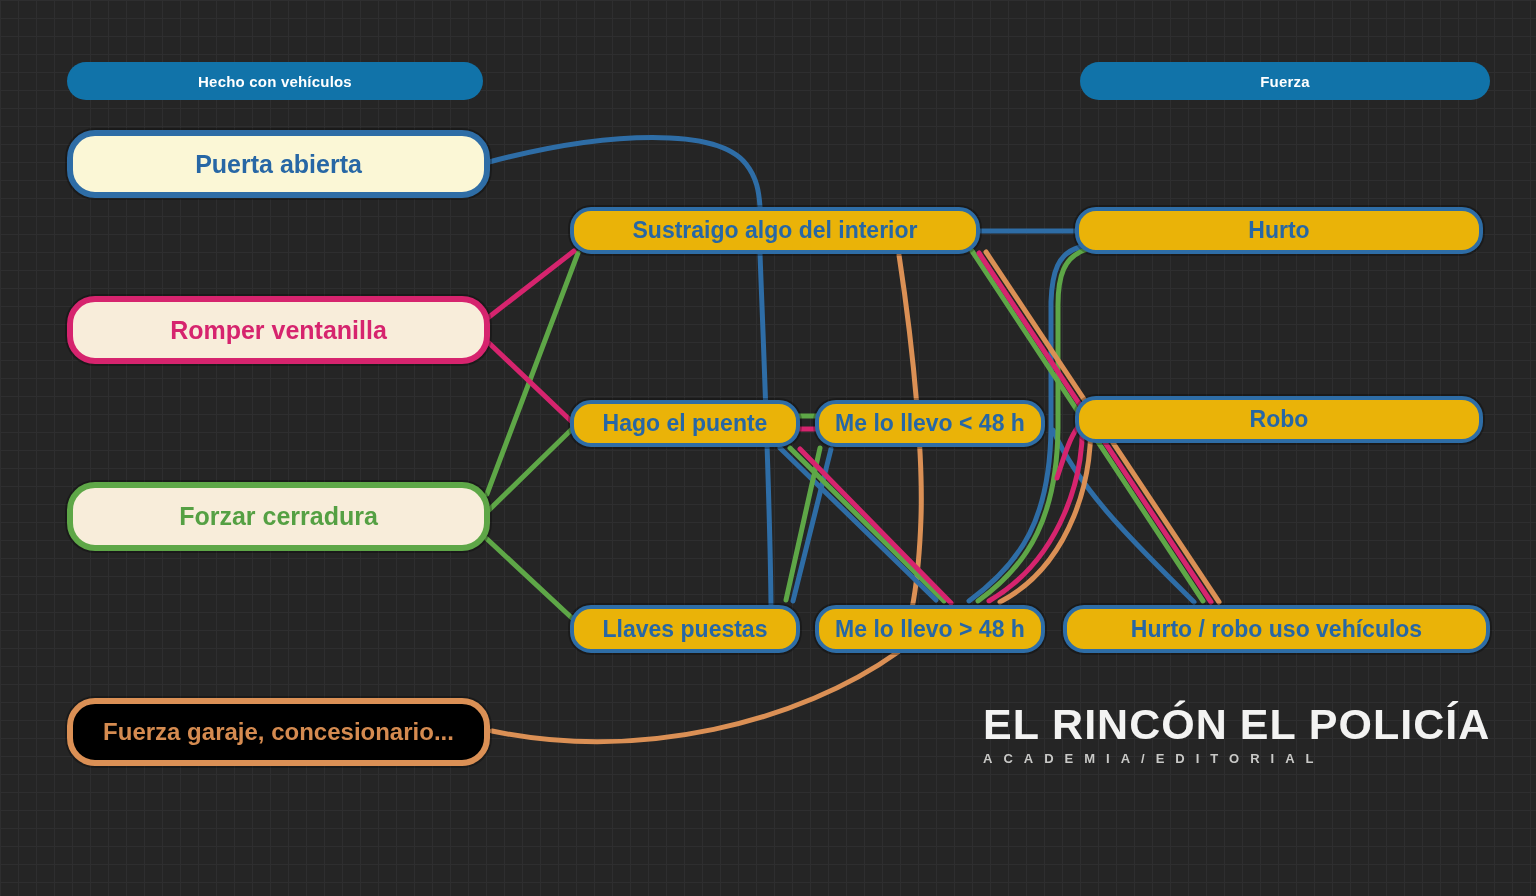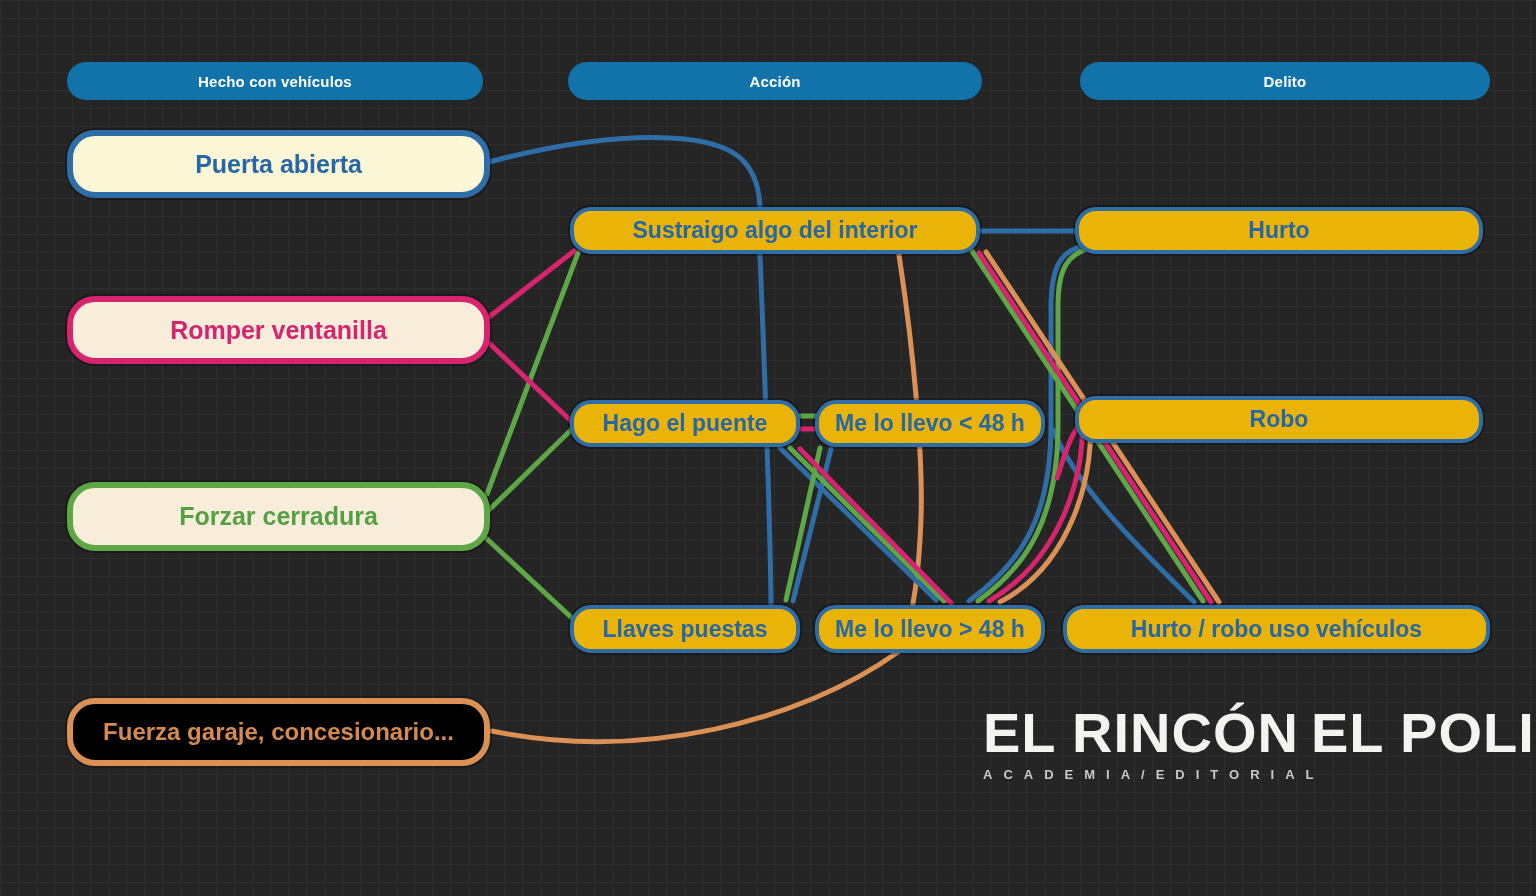--- a/index.html
+++ b/index.html
@@ -29,21 +29,21 @@
     font-weight:bold;text-align:center;
     box-sizing:border-box;
     box-shadow:0 0 0 2px rgba(0,0,0,.28);
   }
   .node.big{border-radius:28px;border-width:6px;border-style:solid;font-size:25px;}
   .node.small{border-radius:21px;border-width:4px;border-style:solid;font-size:23px;background:#eab308;}
 
   .logo{position:absolute;z-index:3;left:983px;top:700px;width:470px;}
   .logo-line{
     display:flex;align-items:center;
-    color:#f3f3f2;font-weight:bold;font-size:56px;letter-spacing:1px;
+    color:#f3f3f2;font-weight:bold;font-size:43px;letter-spacing:1px;
     white-space:nowrap;
     text-align:right;
   }
   .logo-line .chev{margin:4px 2px 0 10px;}
   .logo-tag{
     margin-top:2px;color:#c9c9c7;font-size:13px;font-weight:bold;
     letter-spacing:11px;white-space:nowrap;
   }
 </style>
 </head>
@@ -80,25 +80,22 @@
     <path stroke="#d6246e" d="M 1081 408 C 1089 472 1060 560 989 601"></path>
     <path stroke="#d6246e" d="M 1057 478 C 1066 450 1071 436 1078 427"></path>
 
     <path stroke="#db9055" d="M 986 252 L 1219 602"></path>
     <path stroke="#db9055" d="M 1089 404 C 1098 476 1069 566 1000 602"></path>
   </svg>
 
   <div class="pill" style="left:67px;top:62px;width:416px;height:38px;background:#1173a9;">
     <span>Hecho con vehículos</span>
   </div>
-  <div class="pill" style="left:568px;top:62px;width:414px;height:38px;background:#1173a9;">
-    <span>Acción</span>
-  </div>
   <div class="pill" style="left:1080px;top:62px;width:410px;height:38px;background:#1173a9;">
-    <span>Delito</span>
+    <span>Fuerza</span>
   </div>
 
   <div class="node big" style="left:67px;top:130px;width:423px;height:68px;background:#fbf7d6;border-color:#2e6da6;color:#2767a5;justify-content:center;">
     <span>Puerta abierta</span>
   </div>
   <div class="node big" style="left:67px;top:296px;width:423px;height:68px;background:#f8edda;border-color:#d6246e;color:#d6246e;">
     <span>Romper ventanilla</span>
   </div>
   <div class="node big" style="left:67px;top:482px;width:423px;height:69px;background:#f8edda;border-color:#5ea747;color:#55a043;">
     <span>Forzar cerradura</span>

